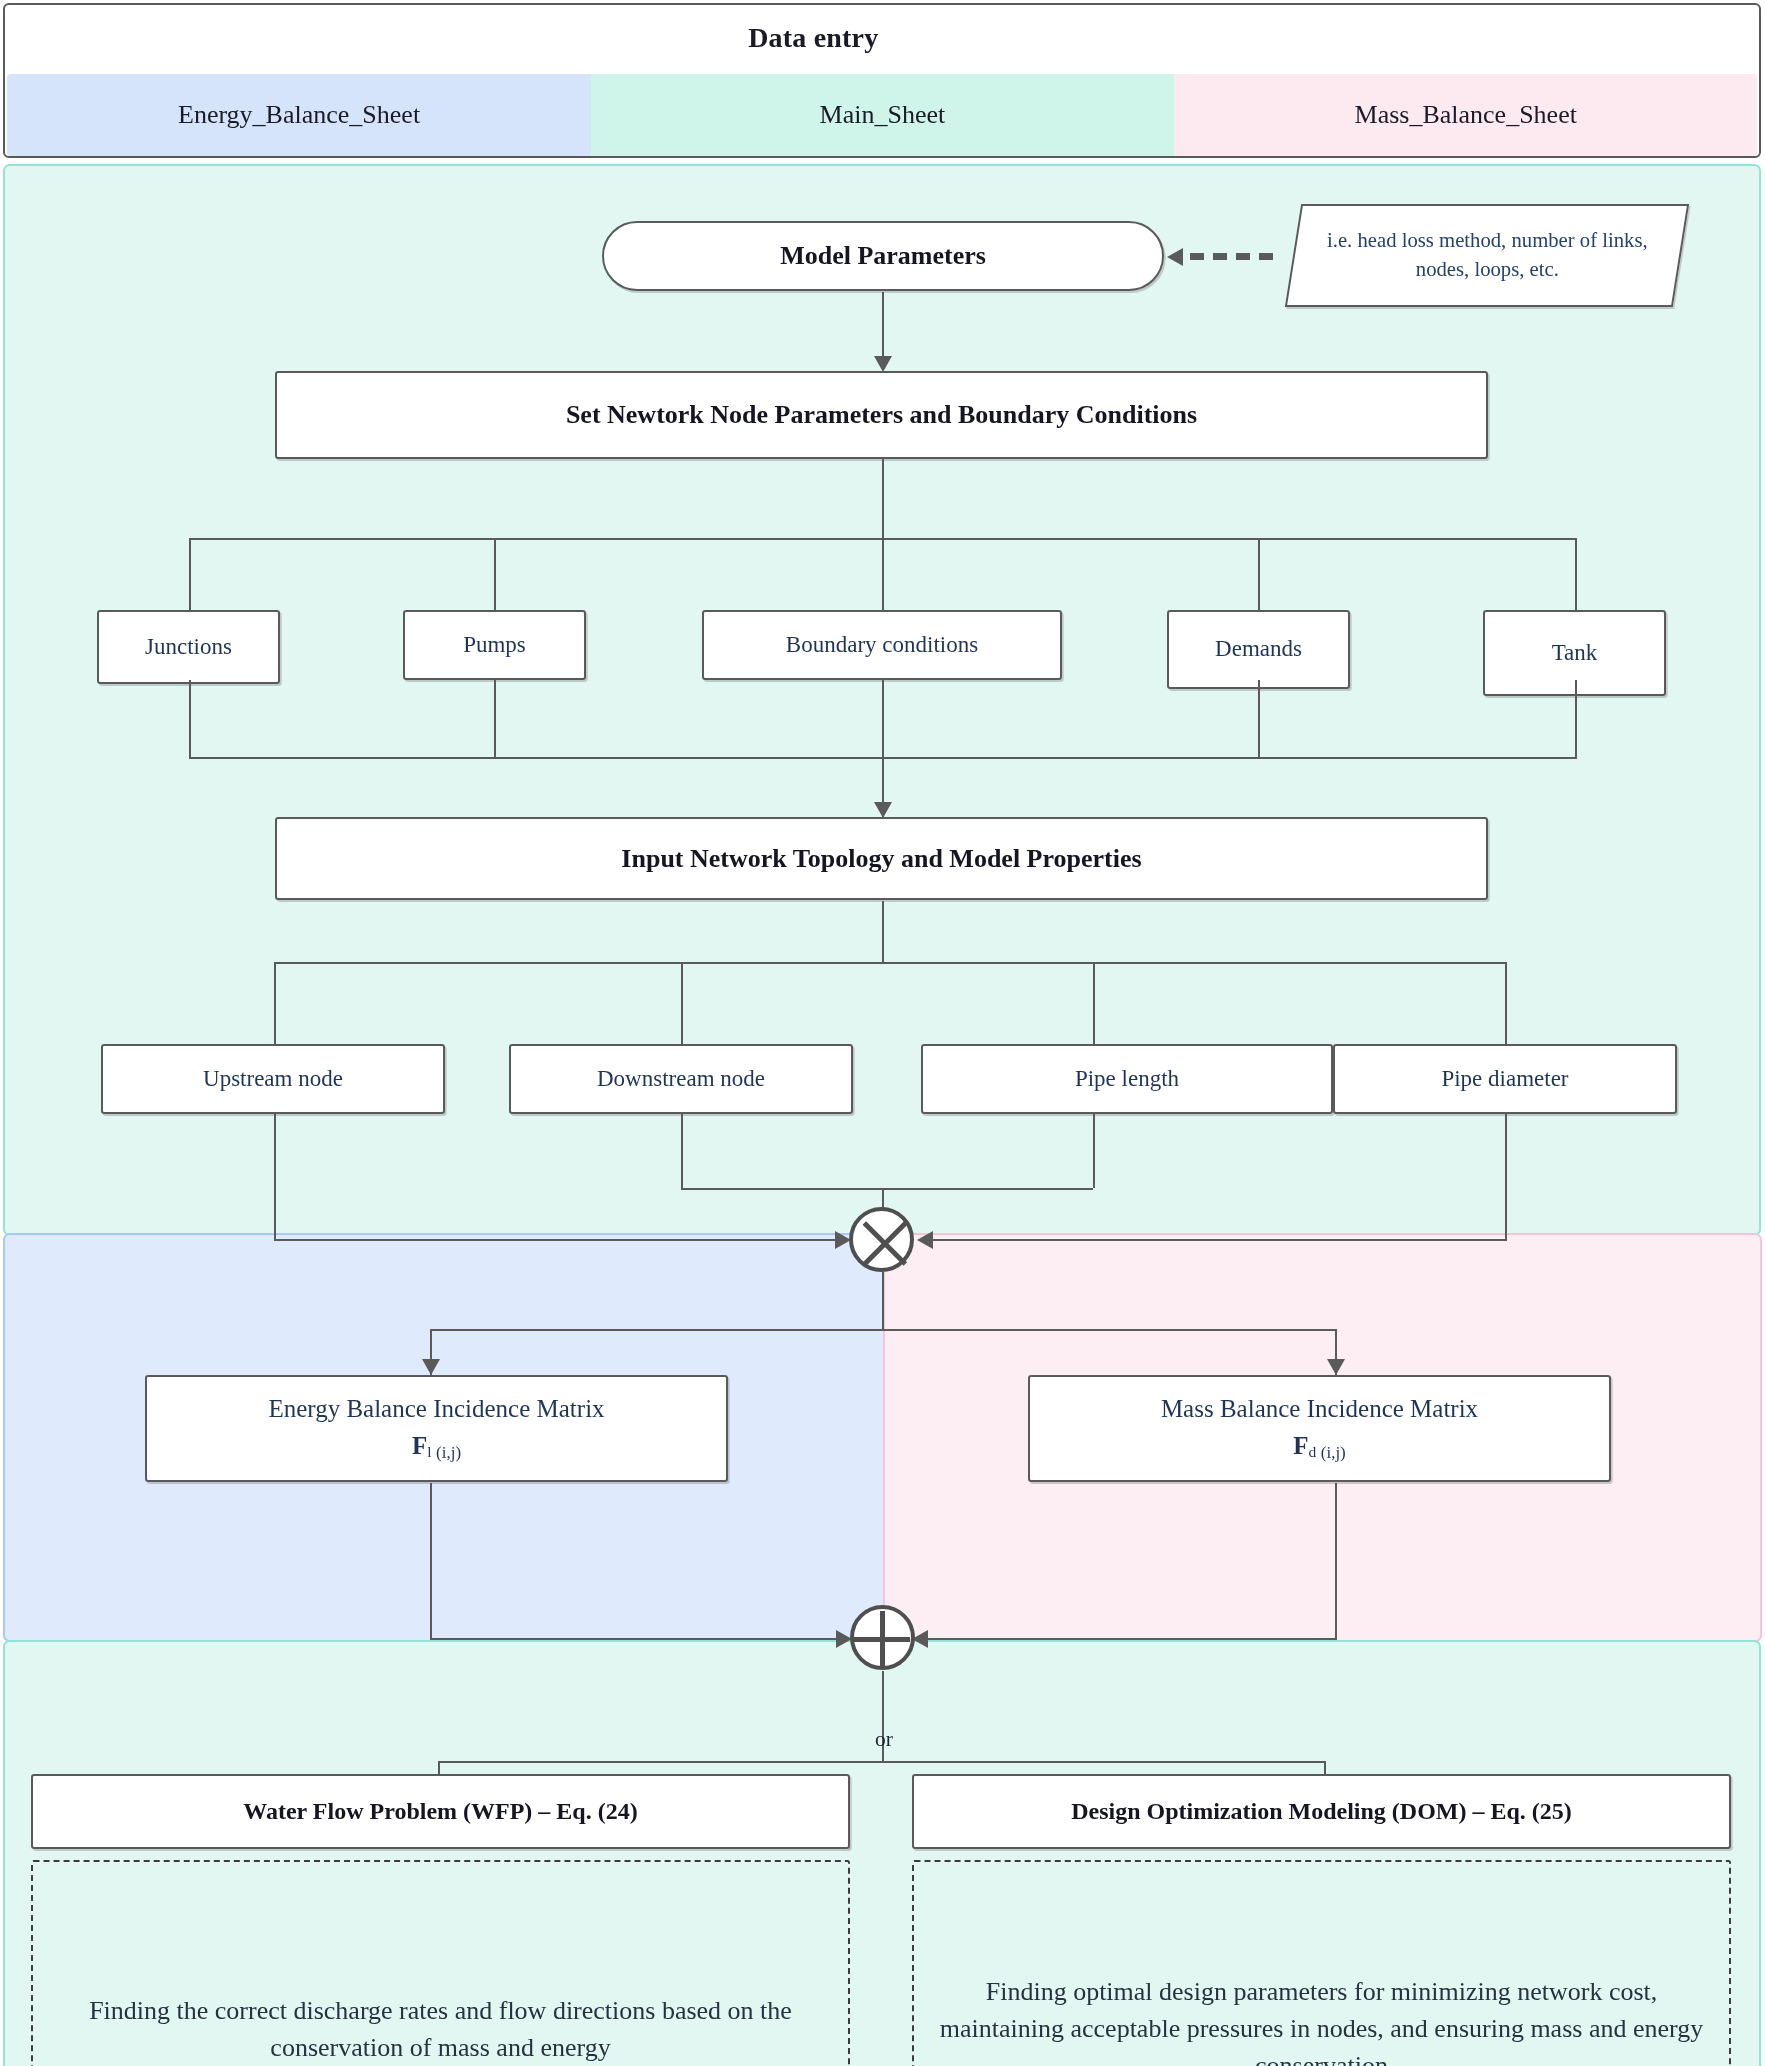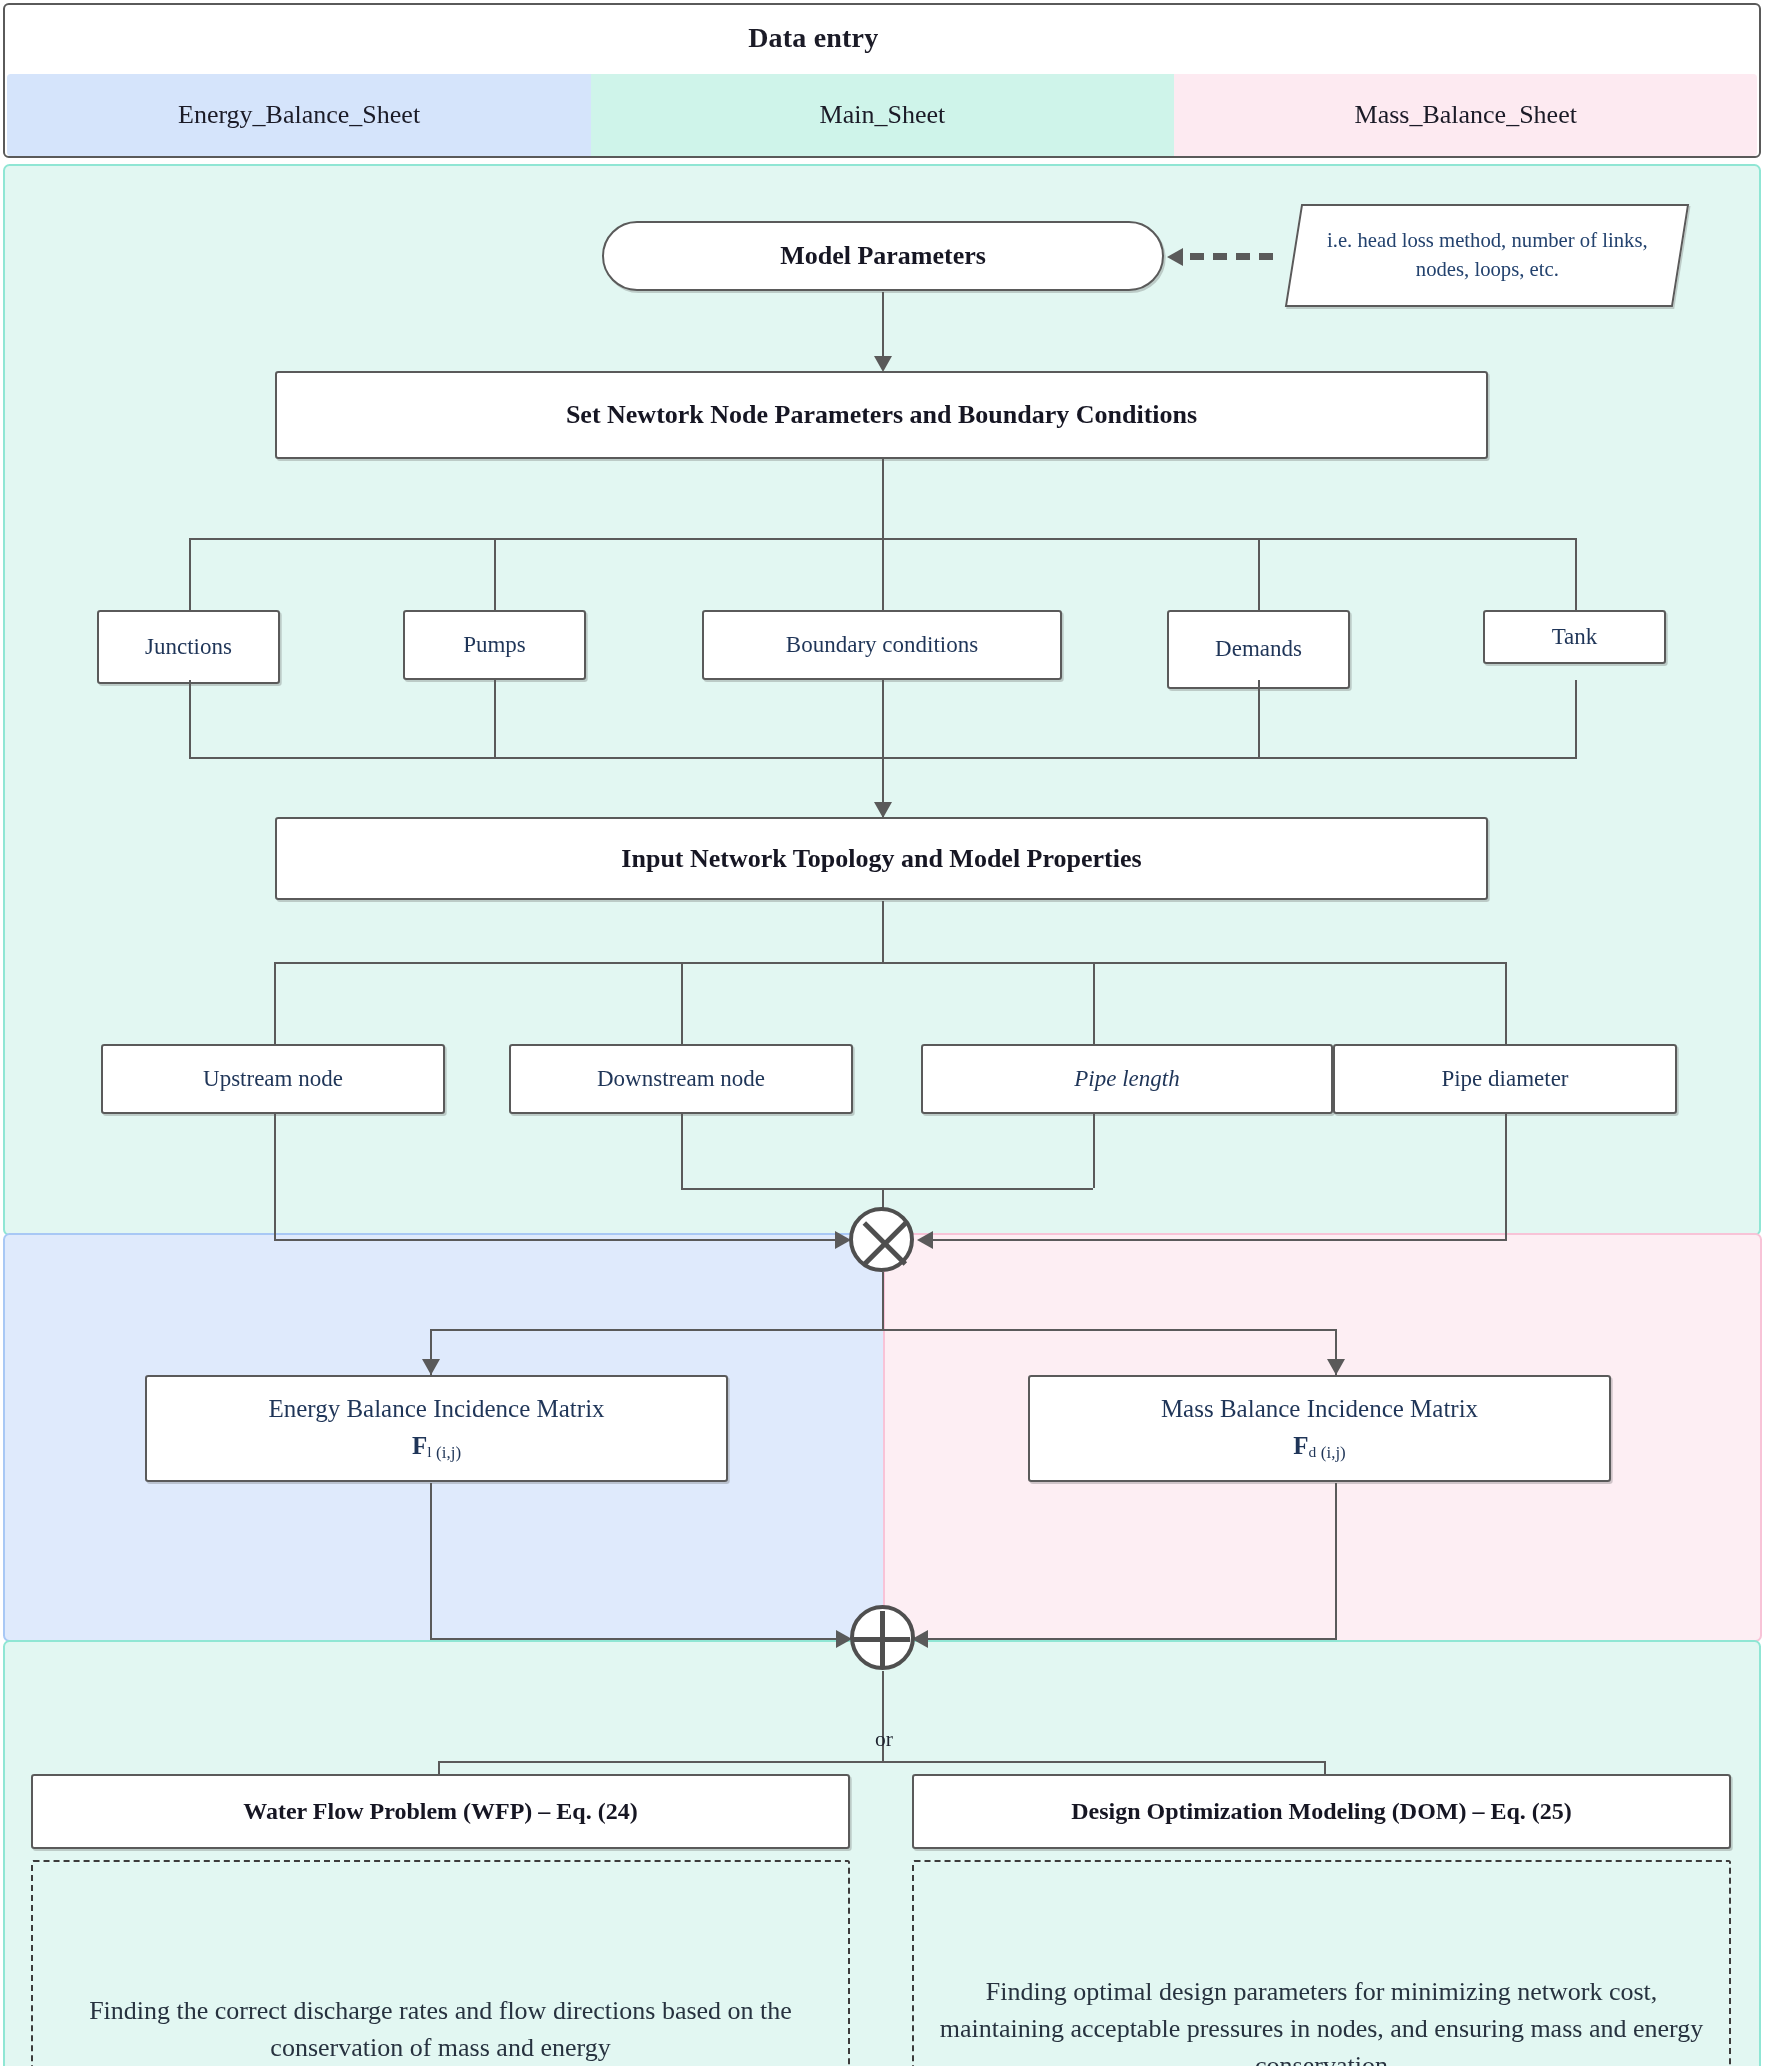--- a/index.html
+++ b/index.html
@@ -144,21 +144,21 @@
   <div class="ln vl" style="left:189px;top:538px;height:72px;"></div>
   <div class="ln vl" style="left:494px;top:538px;height:72px;"></div>
   <div class="ln vl" style="left:882px;top:538px;height:72px;"></div>
   <div class="ln vl" style="left:1258px;top:538px;height:72px;"></div>
   <div class="ln vl" style="left:1575px;top:538px;height:72px;"></div>
 
   <div class="node small" style="left:97px;top:610px;width:183px;height:74px;">Junctions</div>
   <div class="node small" style="left:403px;top:610px;width:183px;height:70px;">Pumps</div>
   <div class="node small" style="left:702px;top:610px;width:360px;height:70px;">Boundary conditions</div>
   <div class="node small" style="left:1167px;top:610px;width:183px;height:79px;">Demands</div>
-  <div class="node small" style="left:1483px;top:610px;width:183px;height:54px;">Tank</div>
+  <div class="node small" style="left:1483px;top:610px;width:183px;height:86px;">Tank</div>
 
   <div class="ln vl" style="left:189px;top:680px;height:79px;"></div>
   <div class="ln vl" style="left:494px;top:680px;height:79px;"></div>
   <div class="ln vl" style="left:882px;top:680px;height:79px;"></div>
   <div class="ln vl" style="left:1258px;top:680px;height:79px;"></div>
   <div class="ln vl" style="left:1575px;top:680px;height:79px;"></div>
   <div class="ln hl" style="left:189px;top:757px;width:1387px;"></div>
   <div class="ln vl" style="left:882px;top:757px;height:61px;"></div>
   <div class="arrow-d" style="left:874px;top:802px;"></div>
 
@@ -166,21 +166,21 @@
 
   <div class="ln vl" style="left:882px;top:901px;height:63px;"></div>
   <div class="ln hl" style="left:274px;top:962px;width:1233px;"></div>
   <div class="ln vl" style="left:274px;top:962px;height:83px;"></div>
   <div class="ln vl" style="left:681px;top:962px;height:83px;"></div>
   <div class="ln vl" style="left:1093px;top:962px;height:83px;"></div>
   <div class="ln vl" style="left:1505px;top:962px;height:83px;"></div>
 
   <div class="node small" style="left:101px;top:1044px;width:344px;height:70px;">Upstream node</div>
   <div class="node small" style="left:509px;top:1044px;width:344px;height:70px;">Downstream node</div>
-  <div class="node small" style="left:921px;top:1044px;width:412px;height:70px;font-style:italic;">Pipe length</div>
+  <div class="node small" style="left:921px;top:1044px;width:412px;height:70px;">Pipe length</div>
   <div class="node small" style="left:1333px;top:1044px;width:344px;height:70px;">Pipe diameter</div>
 
   <div class="ln vl" style="left:274px;top:1114px;height:125px;"></div>
   <div class="ln vl" style="left:681px;top:1114px;height:74px;"></div>
   <div class="ln vl" style="left:1093px;top:1114px;height:74px;"></div>
   <div class="ln vl" style="left:1505px;top:1114px;height:125px;"></div>
   <div class="ln hl" style="left:681px;top:1188px;width:412px;"></div>
   <div class="ln vl" style="left:882px;top:1188px;height:41px;"></div>
   <div class="arrow-d" style="left:874px;top:1212px;"></div>
 

